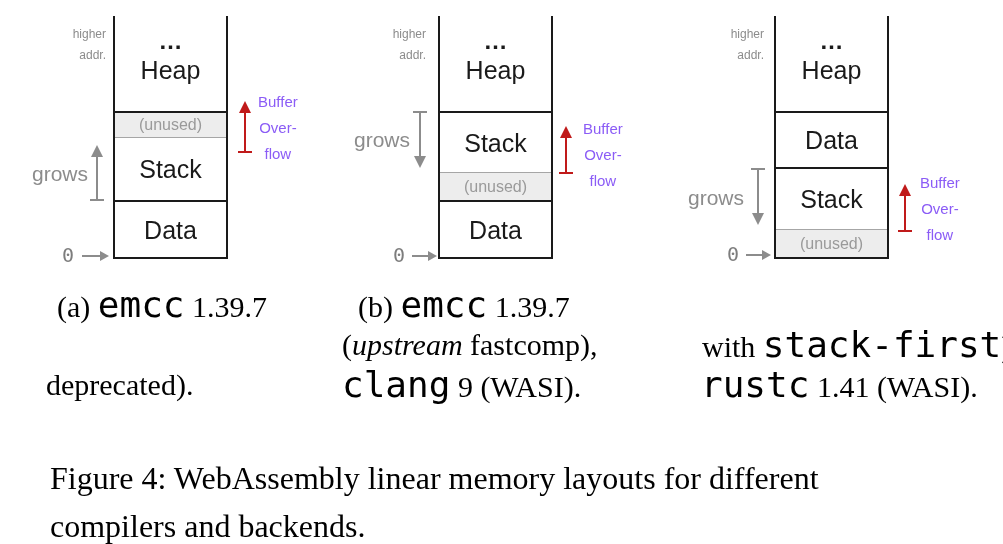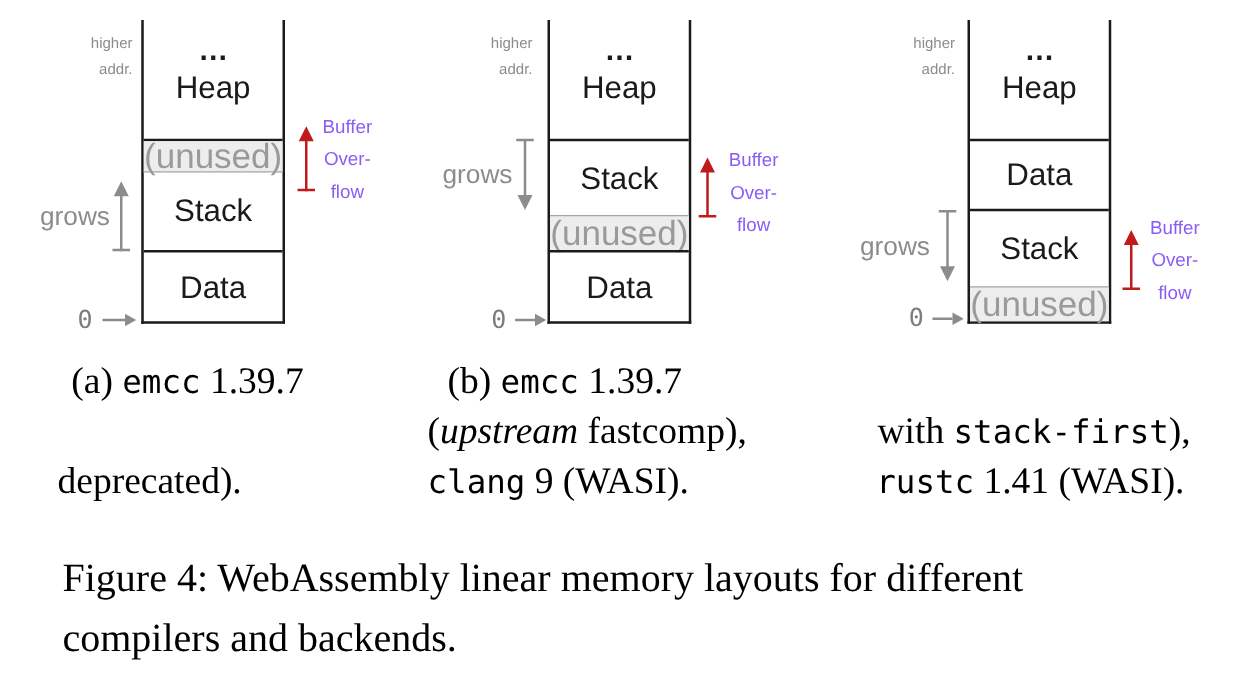--- a/index.html
+++ b/index.html
@@ -9,21 +9,21 @@
   
   .col{position:absolute;top:16px;width:115px;height:243px;box-sizing:border-box;
        border-left:2px solid #1a1a1a;border-right:2px solid #1a1a1a;border-bottom:2px solid #1a1a1a;}
   .col .sec{position:absolute;left:0;right:0;display:flex;align-items:center;justify-content:center;box-sizing:border-box;}
   .divider{position:absolute;left:0;right:0;height:2px;background:#1a1a1a;}
   .sec-label{font-size:25px;font-weight:500;color:#1a1a1a;line-height:32px;}
   .heap-area{position:absolute;left:0;right:0;top:0;height:95px;display:flex;flex-direction:column;
              align-items:center;justify-content:flex-start;padding-top:12px;box-sizing:border-box;}
   .ellipsis{font-size:24px;font-weight:bold;line-height:26px;height:26px;color:#1a1a1a;}
   .unused{background:#ededed;}
-  .unused-label{font-size:28px;color:#9a9a9a;}
+  .unused-label{font-size:16px;color:#9a9a9a;}
 
   
   .gray-note{position:absolute;font-size:12px;line-height:21px;font-weight:500;color:#8c8c8c;
              white-space:pre-line;text-align:right;}
   .grows-note{position:absolute;font-size:21px;line-height:22px;font-weight:500;color:#8c8c8c;text-align:right;}
   .zero{position:absolute;font-family:"DejaVu Sans Mono",monospace;font-size:20px;line-height:22px;color:#7d7d7d;}
 
   
   .shaft-v{position:absolute;width:2px;background:#8c8c8c;}
   .shaft-h{position:absolute;height:2px;background:#8c8c8c;}
@@ -36,22 +36,22 @@
            border-left:9px solid #8c8c8c;}
   .red .shaft-v,.red .tbar{background:#c01a1a;}
   .red .head-up{border-bottom-color:#c01a1a;}
   .red-note{position:absolute;font-size:15px;line-height:26px;font-weight:500;color:#8b5cf6;white-space:pre-line;text-align:center;}
 
   
   .cap-line{position:absolute;font-family:"Liberation Serif",serif;font-size:30px;line-height:38px;
             color:#000;white-space:nowrap;}
   .seg-serif{font-family:"Liberation Serif",serif;}
   .seg-italic{font-family:"Liberation Serif",serif;font-style:italic;}
-  .seg-mono{font-family:"DejaVu Sans Mono",monospace;font-size:26px;text-align:right;}
-  .fig-line{position:absolute;font-family:"Liberation Serif",serif;font-size:32px;line-height:40px;color:#000;white-space:nowrap;}
+  .seg-mono{font-family:"DejaVu Sans Mono",monospace;font-size:36px;text-align:right;}
+  .fig-line{position:absolute;font-family:"Liberation Serif",serif;font-size:32px;line-height:40px;color:#000;white-space:nowrap;margin-top:16px;}
 </style>
 </head>
 <body>
 
 <div class="figure">
 
   <div class="gray-note" style="left:18px;top:24px;width:88px;">higher
 addr.</div>
 
   <div class="col" style="left:113px;">

